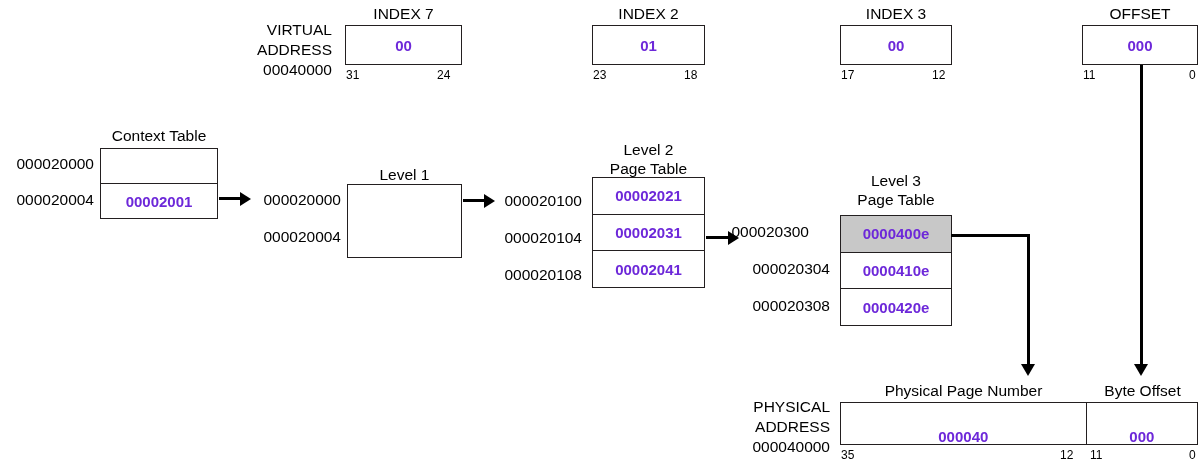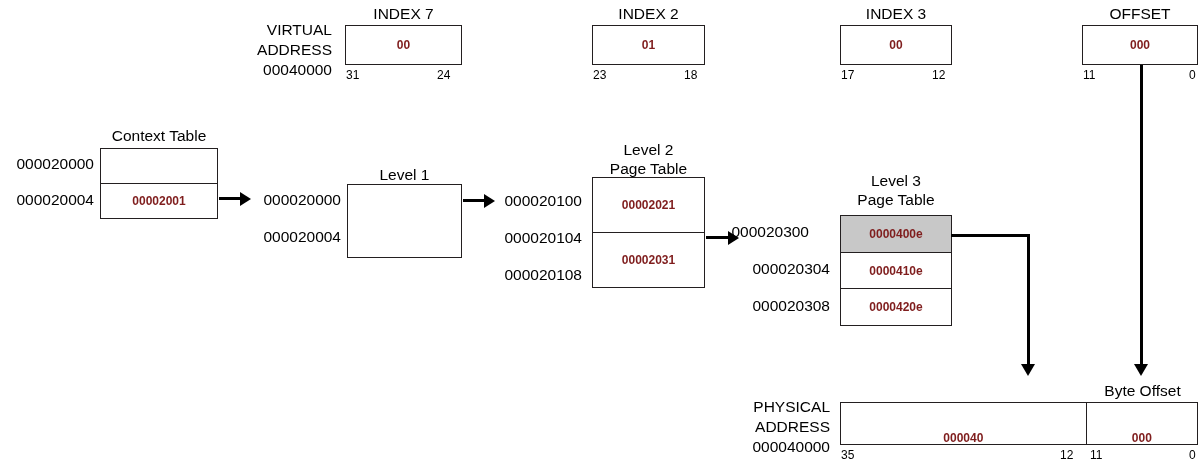--- a/index.html
+++ b/index.html
@@ -43,24 +43,24 @@
   }
   .addr {
     position: absolute;
     font-size: 15.5px;
     line-height: 19px;
     white-space: nowrap;
     color: #000;
     text-align: right;
   }
   .cellval {
-    font-size: 12px;
+    font-size: 15px;
     font-weight: bold;
     line-height: 1;
-    color: #7f1d1d;
+    color: #6d28d9;
   }
 
   
   .field-box {
     position: absolute;
     border: 1.6px solid #231f20;
     background: #ffffff;
     box-sizing: border-box;
     display: flex;
     align-items: center;
@@ -201,20 +201,23 @@
   <div class="arrowhead-right" style="left:484px; top:193.5px;"></div>
 
   <div class="lbl-center" style="left:592px; top:140px; width:113px;">Level 2</div>
   <div class="lbl-center" style="left:592px; top:159px; width:113px;">Page Table</div>
   <div class="table-box" style="left:592px; top:177px; width:113px; height:111px;">
     <div class="table-row">
       <span class="cellval">00002021</span>
     </div>
     <div class="table-row">
       <span class="cellval">00002031</span>
+    </div>
+    <div class="table-row">
+      <span class="cellval">00002041</span>
     </div>
   </div>
   <div class="addr" style="left:488px; top:191px; width:94px;">000020100</div>
   <div class="addr" style="left:488px; top:228px; width:94px;">000020104</div>
   <div class="addr" style="left:488px; top:265px; width:94px;">000020108</div>
 
   <div class="h-line" style="left:706px; top:236px; width:23px;"></div>
   <div class="arrowhead-right" style="left:728px; top:230.5px;"></div>
 
   <div class="lbl-center" style="left:840px; top:171px; width:112px;">Level 3</div>
@@ -231,20 +234,21 @@
     </div>
   </div>
   <div class="addr" style="left:715px; top:222px; width:94px;">000020300</div>
   <div class="addr" style="left:736px; top:259px; width:94px;">000020304</div>
   <div class="addr" style="left:736px; top:296px; width:94px;">000020308</div>
 
   <div class="h-line" style="left:951px; top:234px; width:79px;"></div>
   <div class="v-line" style="left:1027px; top:234px; height:131px;"></div>
   <div class="arrowhead-down" style="left:1021px; top:364px;"></div>
 
+  <div class="lbl-center" style="left:840px; top:381px; width:247px;">Physical Page Number</div>
   <div class="lbl-center" style="left:1087px; top:381px; width:111px;">Byte Offset</div>
 
   <div class="lbl-right" style="left:735px; top:397px; width:95px;">PHYSICAL</div>
   <div class="lbl-right" style="left:735px; top:417px; width:95px;">ADDRESS</div>
   <div class="lbl-right" style="left:725px; top:437px; width:105px;">000040000</div>
 
   <div class="pa-box" style="left:840px; top:402px; width:358px; height:43px;">
     <div class="pa-seg" style="width:247px;">
       <span class="cellval">000040</span>
     </div>

